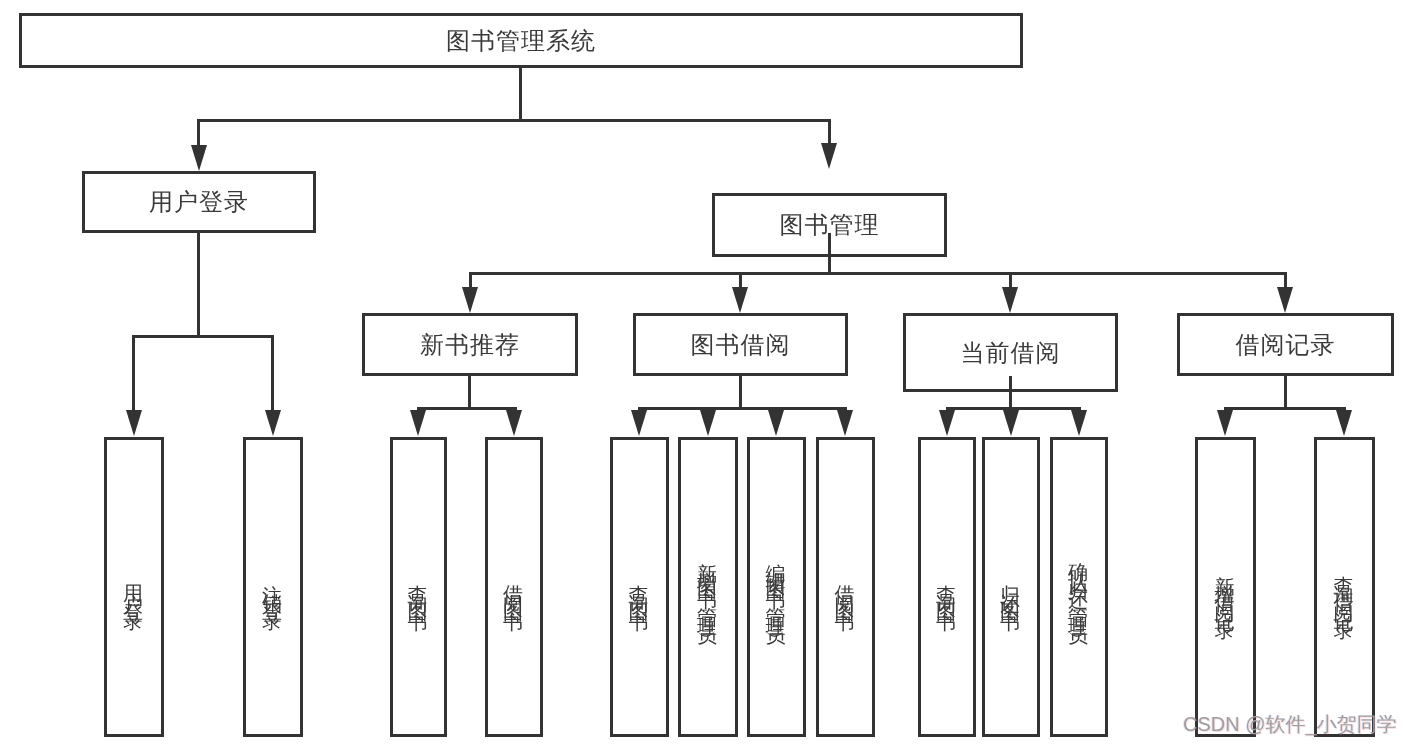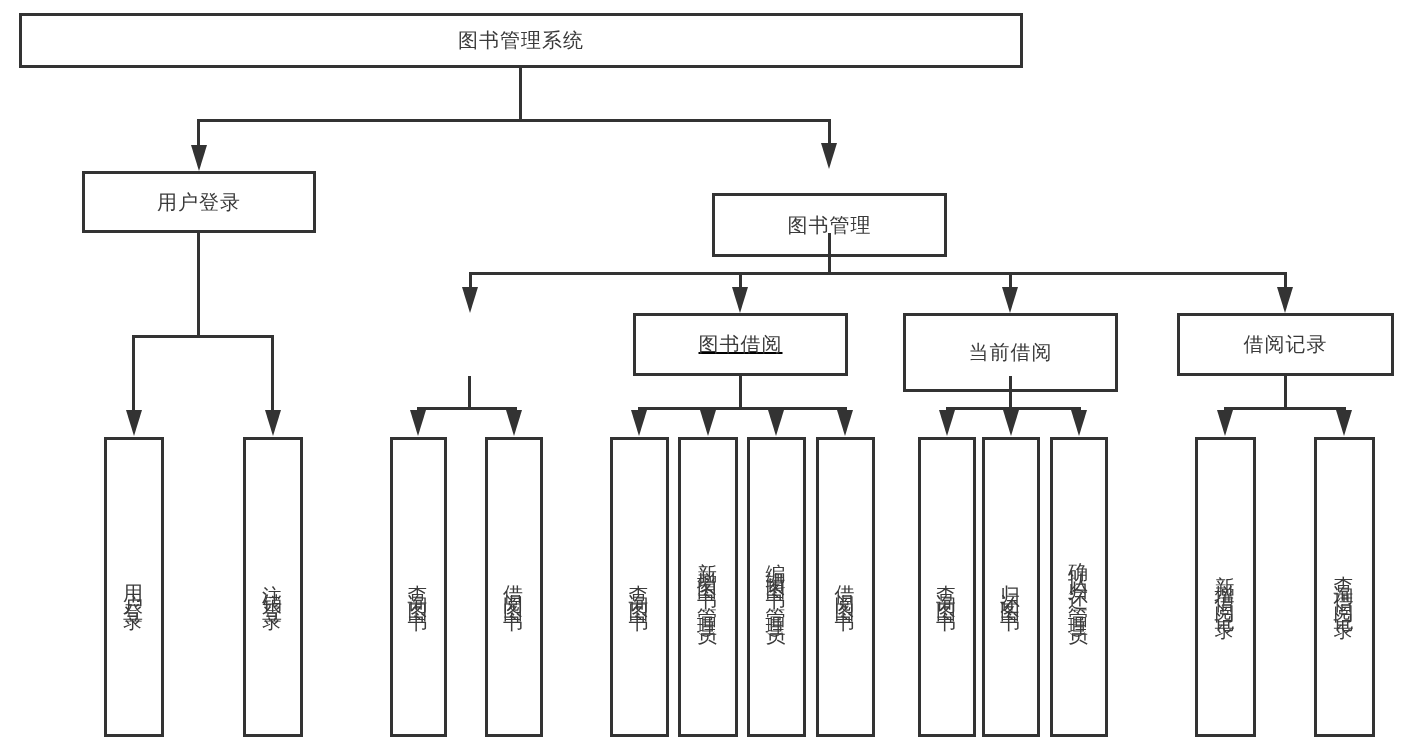--- a/index.html
+++ b/index.html
@@ -17,21 +17,21 @@
     background:var(--bg);
     overflow:hidden;
   }
   .hbox{
     position:absolute;
     background:var(--bg);
     border:3px solid var(--line);
     display:flex;align-items:center;justify-content:center;
   }
   .hbox span{
-    font-size:20px;color:var(--text);
+    font-size:24px;color:var(--text);
     letter-spacing:1px;white-space:nowrap;
   }
   .vbox{
     position:absolute;
     background:var(--bg);
     border:3px solid var(--line);
     display:flex;align-items:center;justify-content:center;
   }
   .vbox span{
     writing-mode:vertical-rl;
@@ -91,21 +91,24 @@
   <div class="hline" style="left:469px;top:272px;width:818px;"></div>
   <div class="vline" style="left:469px;top:272px;height:17px;"></div>
   <div class="vline" style="left:739px;top:272px;height:17px;"></div>
   <div class="vline" style="left:1009px;top:272px;height:17px;"></div>
   <div class="vline" style="left:1284px;top:272px;height:17px;"></div>
   <div class="arrow" style="left:462px;top:287px;"></div>
   <div class="arrow" style="left:732px;top:287px;"></div>
   <div class="arrow" style="left:1002px;top:287px;"></div>
   <div class="arrow" style="left:1277px;top:287px;"></div>
 
-  <div class="hbox" style="left:633px;top:313px;width:215px;height:63px;text-decoration:underline;">
+  <div class="hbox" style="left:362px;top:313px;width:216px;height:63px;">
+    <span>新书推荐</span>
+  </div>
+  <div class="hbox" style="left:633px;top:313px;width:215px;height:63px;">
     <span>图书借阅</span>
   </div>
   <div class="hbox" style="left:903px;top:313px;width:215px;height:79px;">
     <span>当前借阅</span>
   </div>
   <div class="hbox" style="left:1177px;top:313px;width:217px;height:63px;text-align:right;">
     <span>借阅记录</span>
   </div>
 
   <div class="vline" style="left:468px;top:376px;height:34px;"></div>
@@ -167,14 +170,15 @@
     <span>确认归还（管理员）</span>
   </div>
 
   <div class="vbox" style="left:1195px;top:437px;width:61px;height:300px;">
     <span>新增借阅记录</span>
   </div>
   <div class="vbox" style="left:1314px;top:437px;width:61px;height:300px;">
     <span>查询借阅记录</span>
   </div>
 
+  <div class="watermark">CSDN @软件_小贺同学</div>
 
 </div>
 
 </body></html>

